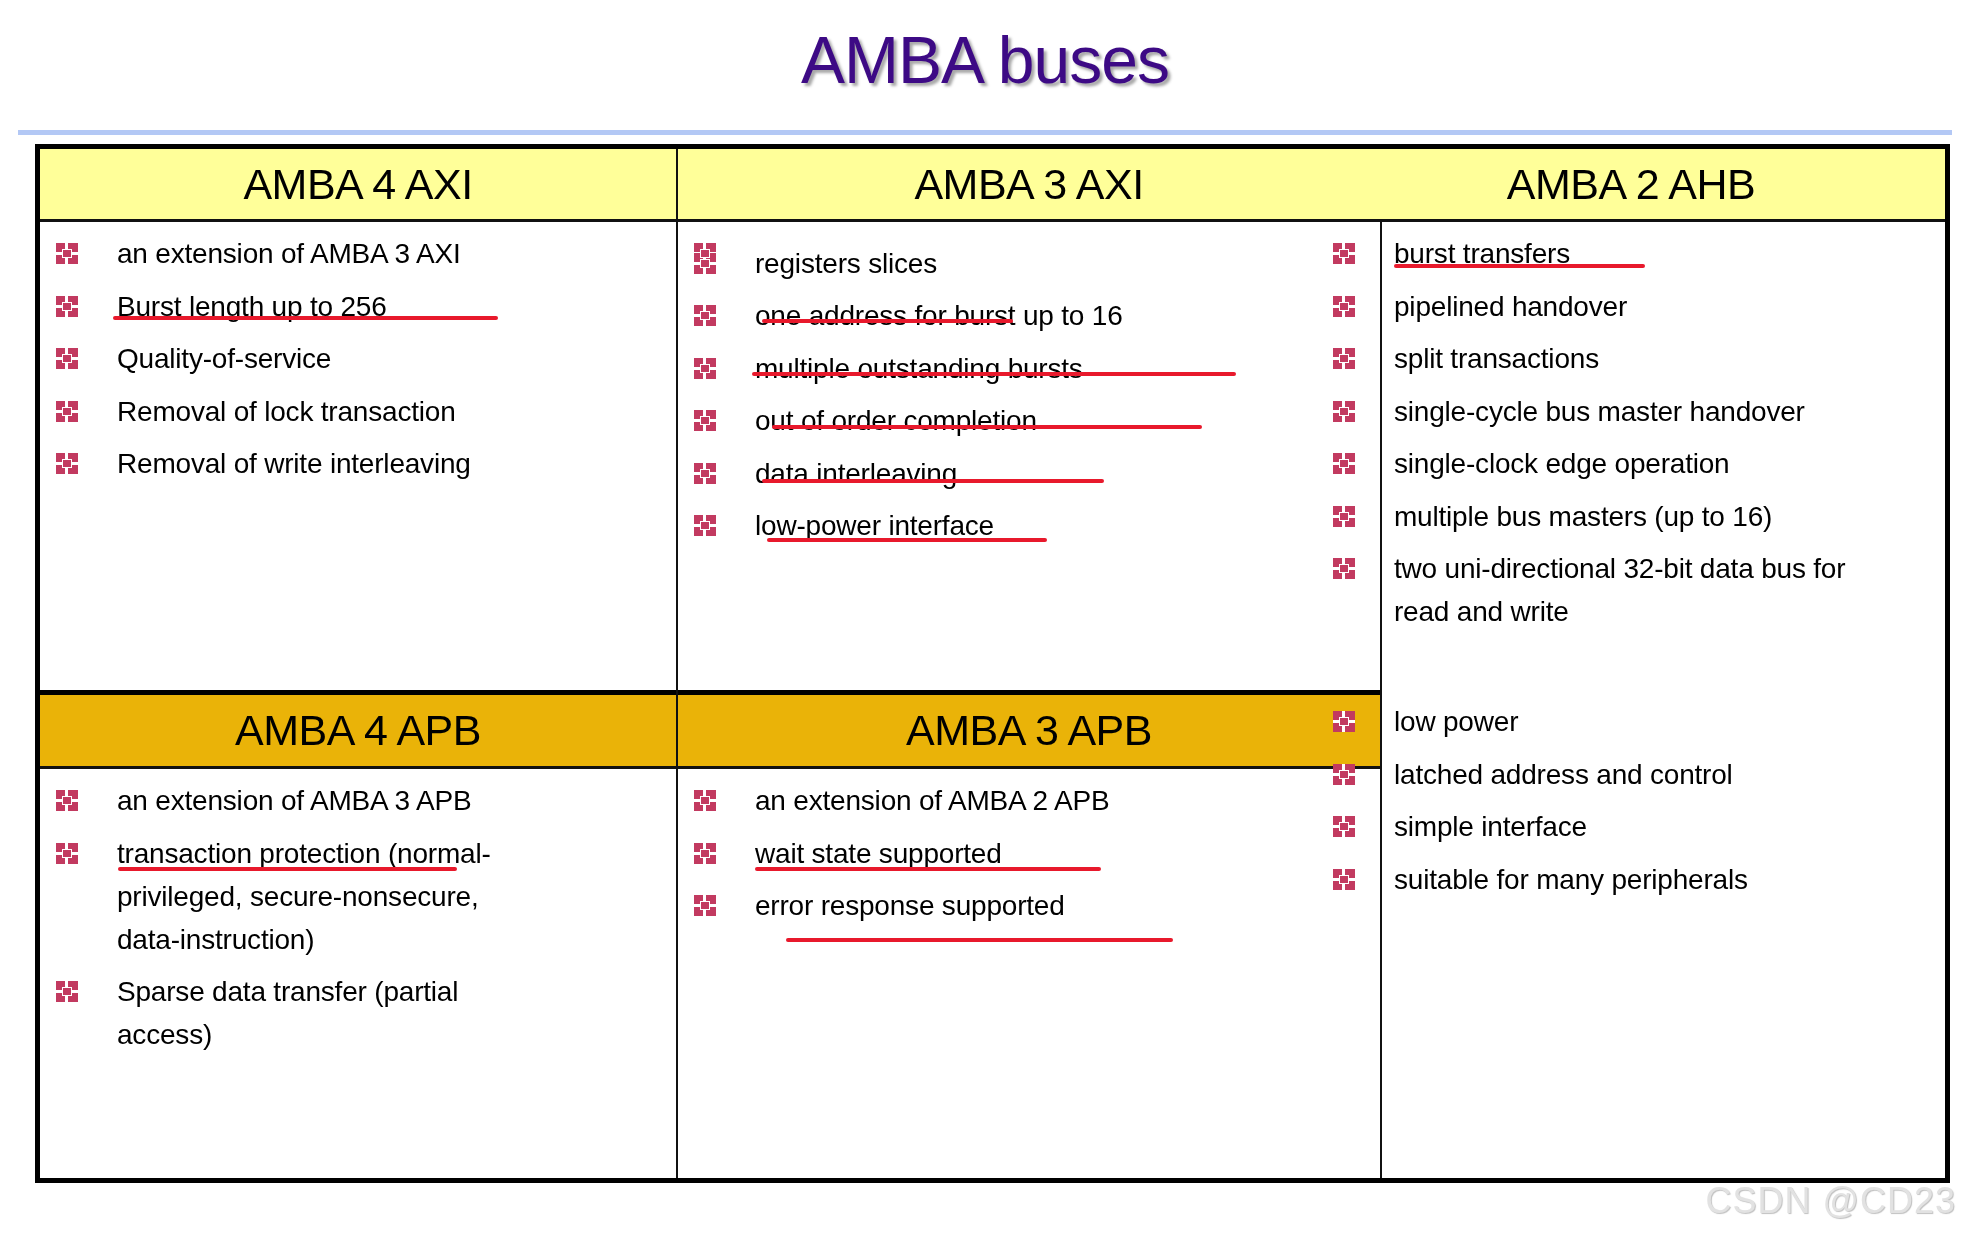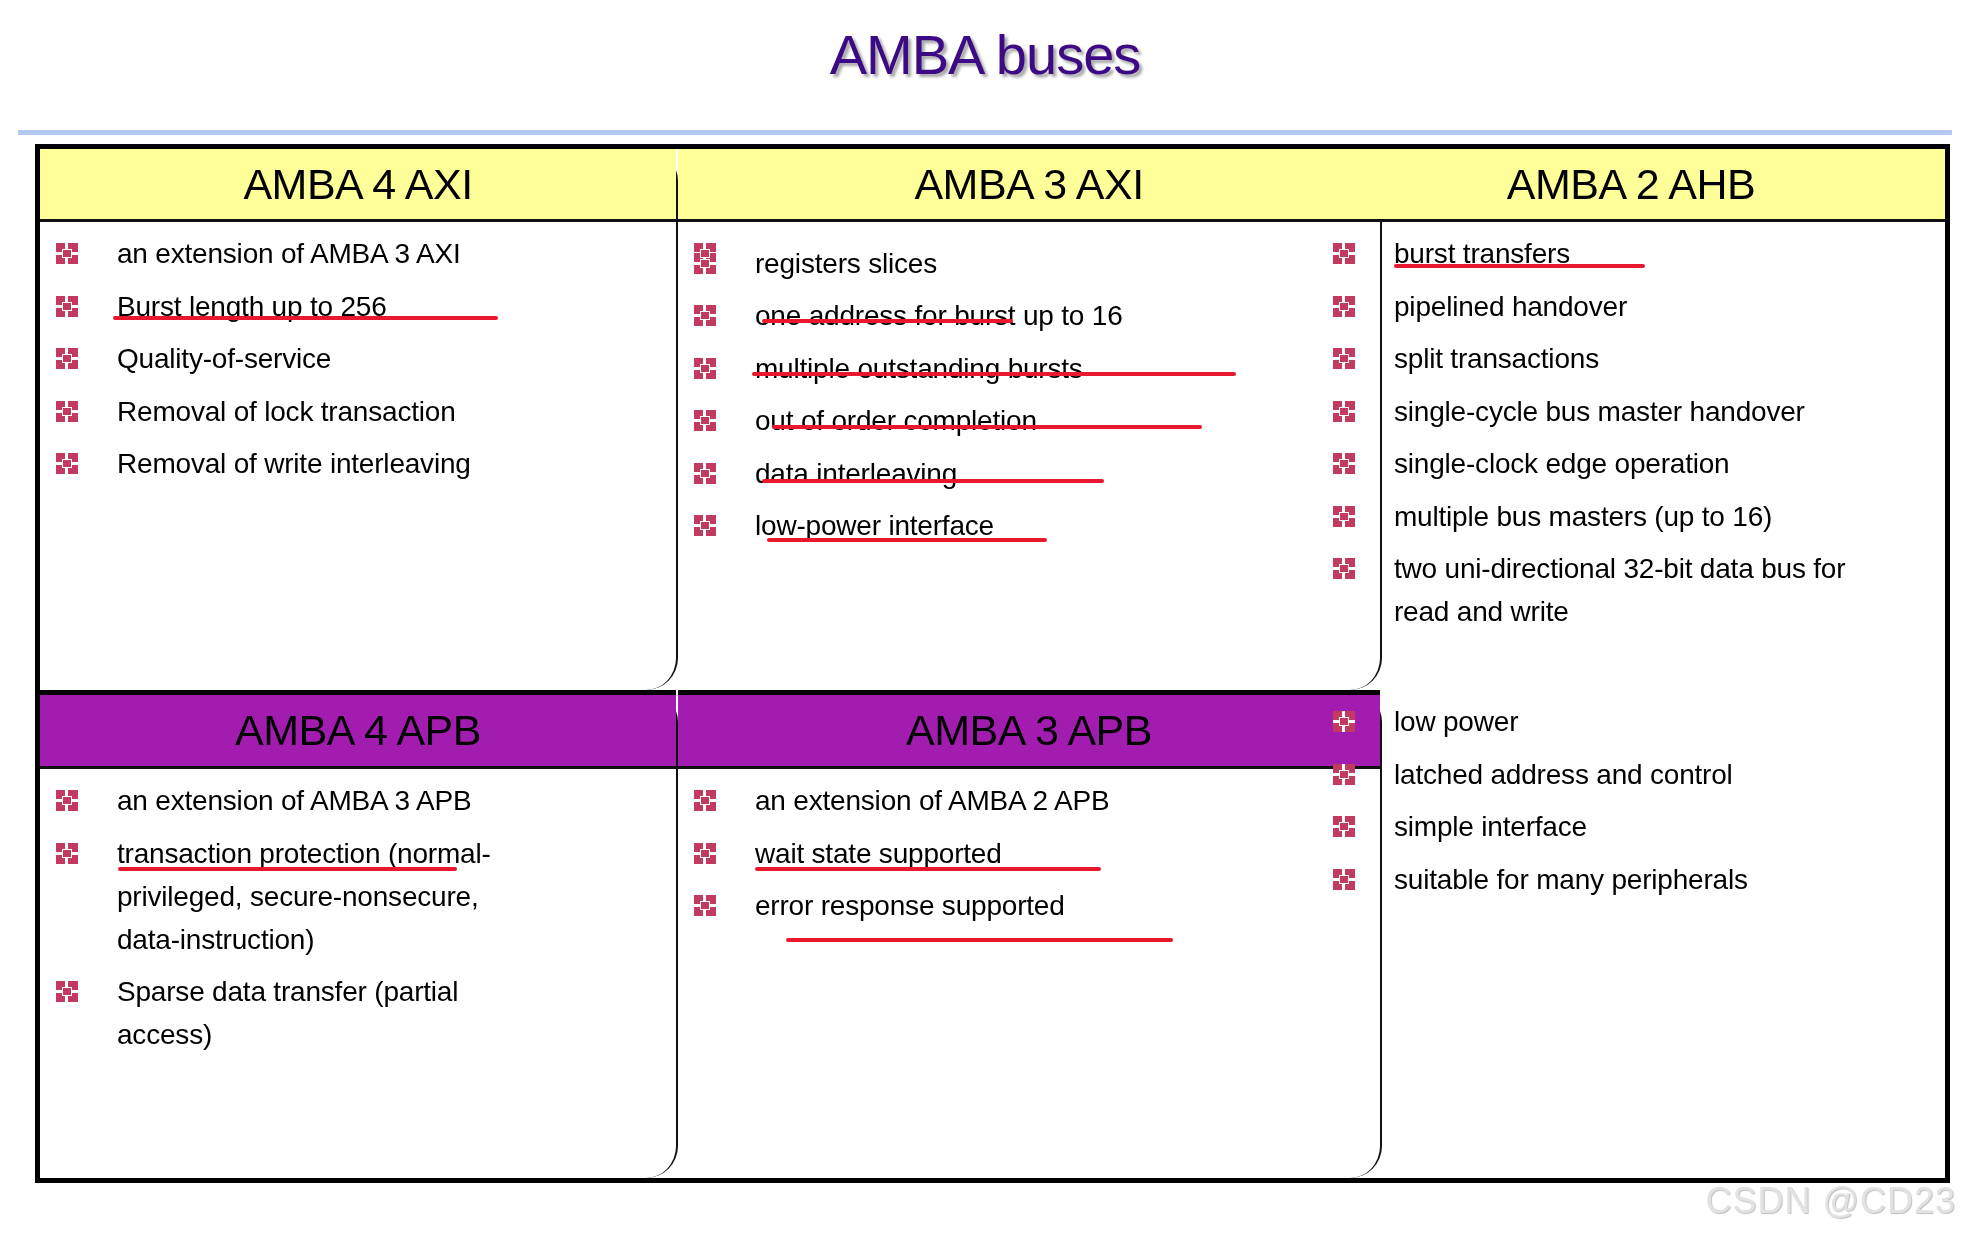--- a/index.html
+++ b/index.html
@@ -1,35 +1,35 @@
 <!DOCTYPE html>
 <html><head>
 <meta charset="utf-8">
 <style>
   html, body { margin:0; padding:0; background:#ffffff; }
   body { width:1970px; height:1236px; position:relative; overflow:hidden;
          font-family:"Liberation Sans", sans-serif; color:#000; }
   .title { position:absolute; left:0; width:1970px; top:22px; text-align:center;
-           font-size:56px; color:#3d0a85; letter-spacing:-1px;
+           font-size:66px; color:#3d0a85; letter-spacing:-1px;
            text-shadow:3px 3px 3px rgba(0,0,0,0.35); }
   .rule { position:absolute; left:18px; width:1934px; top:130px; height:5px; background:#b3c8f5; }
   .table { position:absolute; left:35px; top:144px; width:1915px; height:1039px;
            box-sizing:border-box; border:5px solid #000; }
   .row { position:absolute; left:0; width:100%; }
   .row.r1 { top:0; height:541px; }
   .row.r2 { top:541px; height:488px; }
-  .cell { position:absolute; top:0; height:100%; box-sizing:border-box;border-radius:32px; }
+  .cell { position:absolute; top:0; height:100%; box-sizing:border-box; }
   .cell.c1 { left:0; width:638px; border-right:2px solid #111; }
   .cell.c2 { left:638px; width:704px; border-right:2px solid #111; }
   .cell.c3 { left:1277px; width:628px; }
   .hdr { height:73px; box-sizing:border-box; border-bottom:3px solid #111;
          display:flex; align-items:center; justify-content:center;
          font-size:43px; letter-spacing:-0.5px; }
   .r1 .hdr { background:#ffff99; }
-  .r2 .hdr { background:#a21caf; border-top:5px solid #000; height:79px; }
+  .r2 .hdr { background:#eab308; border-top:5px solid #000; height:79px; }
   .r1 .hdr { border-bottom:3px solid #111; }
   .list { list-style:none; margin:0; padding:10px 0 0 0; }
   .list li { position:relative; padding-left:77px; font-size:28px; line-height:43px;
              margin-bottom:9.5px; letter-spacing:-0.2px; }
   .bullet { position:absolute; left:16px; top:11px; width:22px; height:21px;
             background:#c23a60; }
   .bullet::before { content:""; position:absolute; left:9px; top:0; width:3px; height:21px; background:#fff; }
   .bullet::after { content:""; position:absolute; left:0; top:9px; width:22px; height:3px; background:#fff; }
   .bullet i { position:absolute; left:6px; top:6px; width:8px; height:7px; border:1px solid #fff;
               background:#c23a60; z-index:2; }

